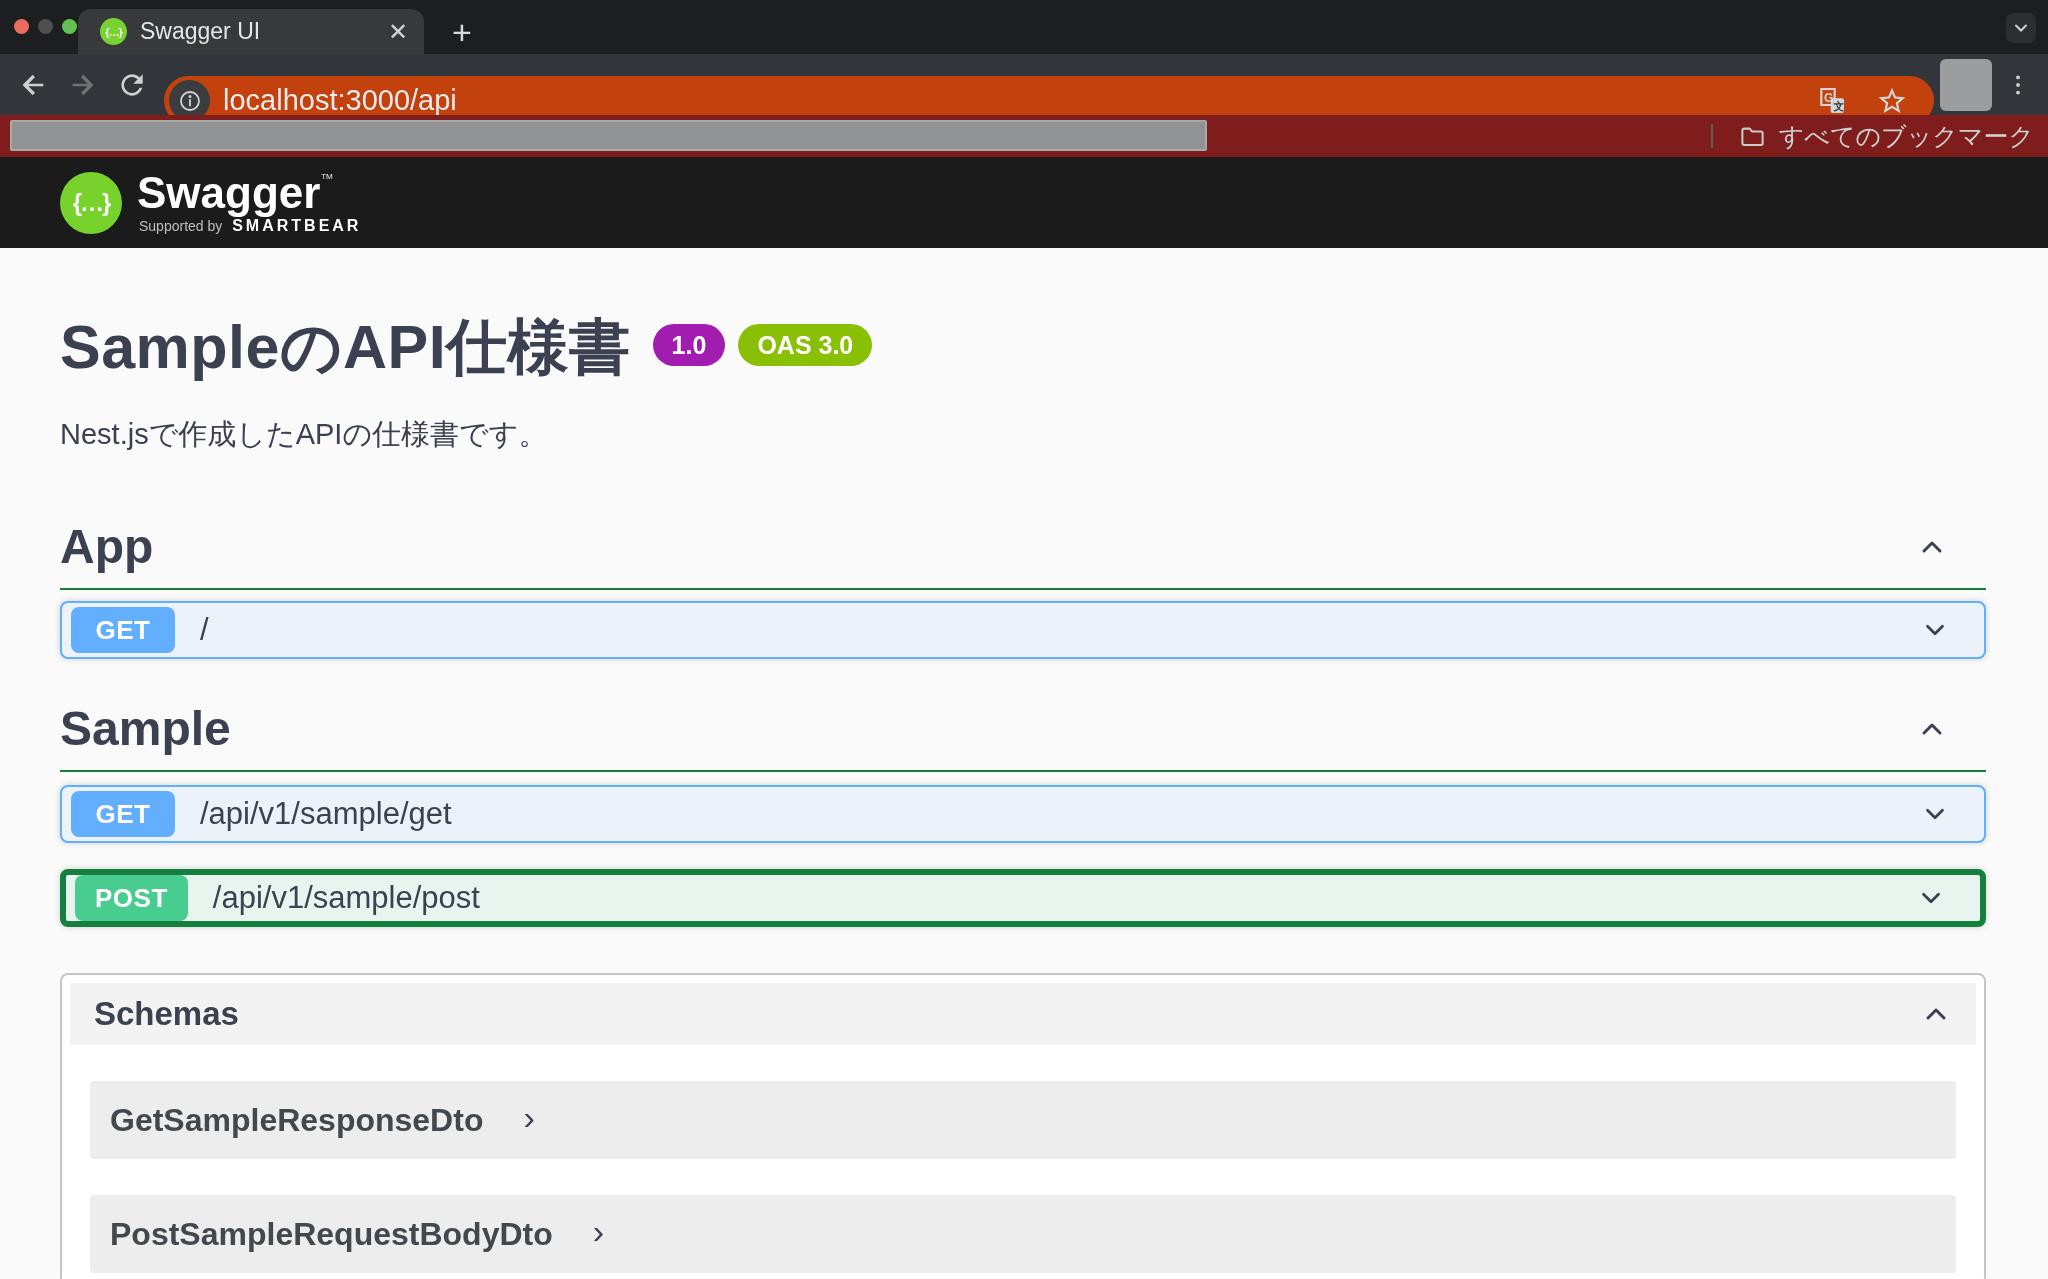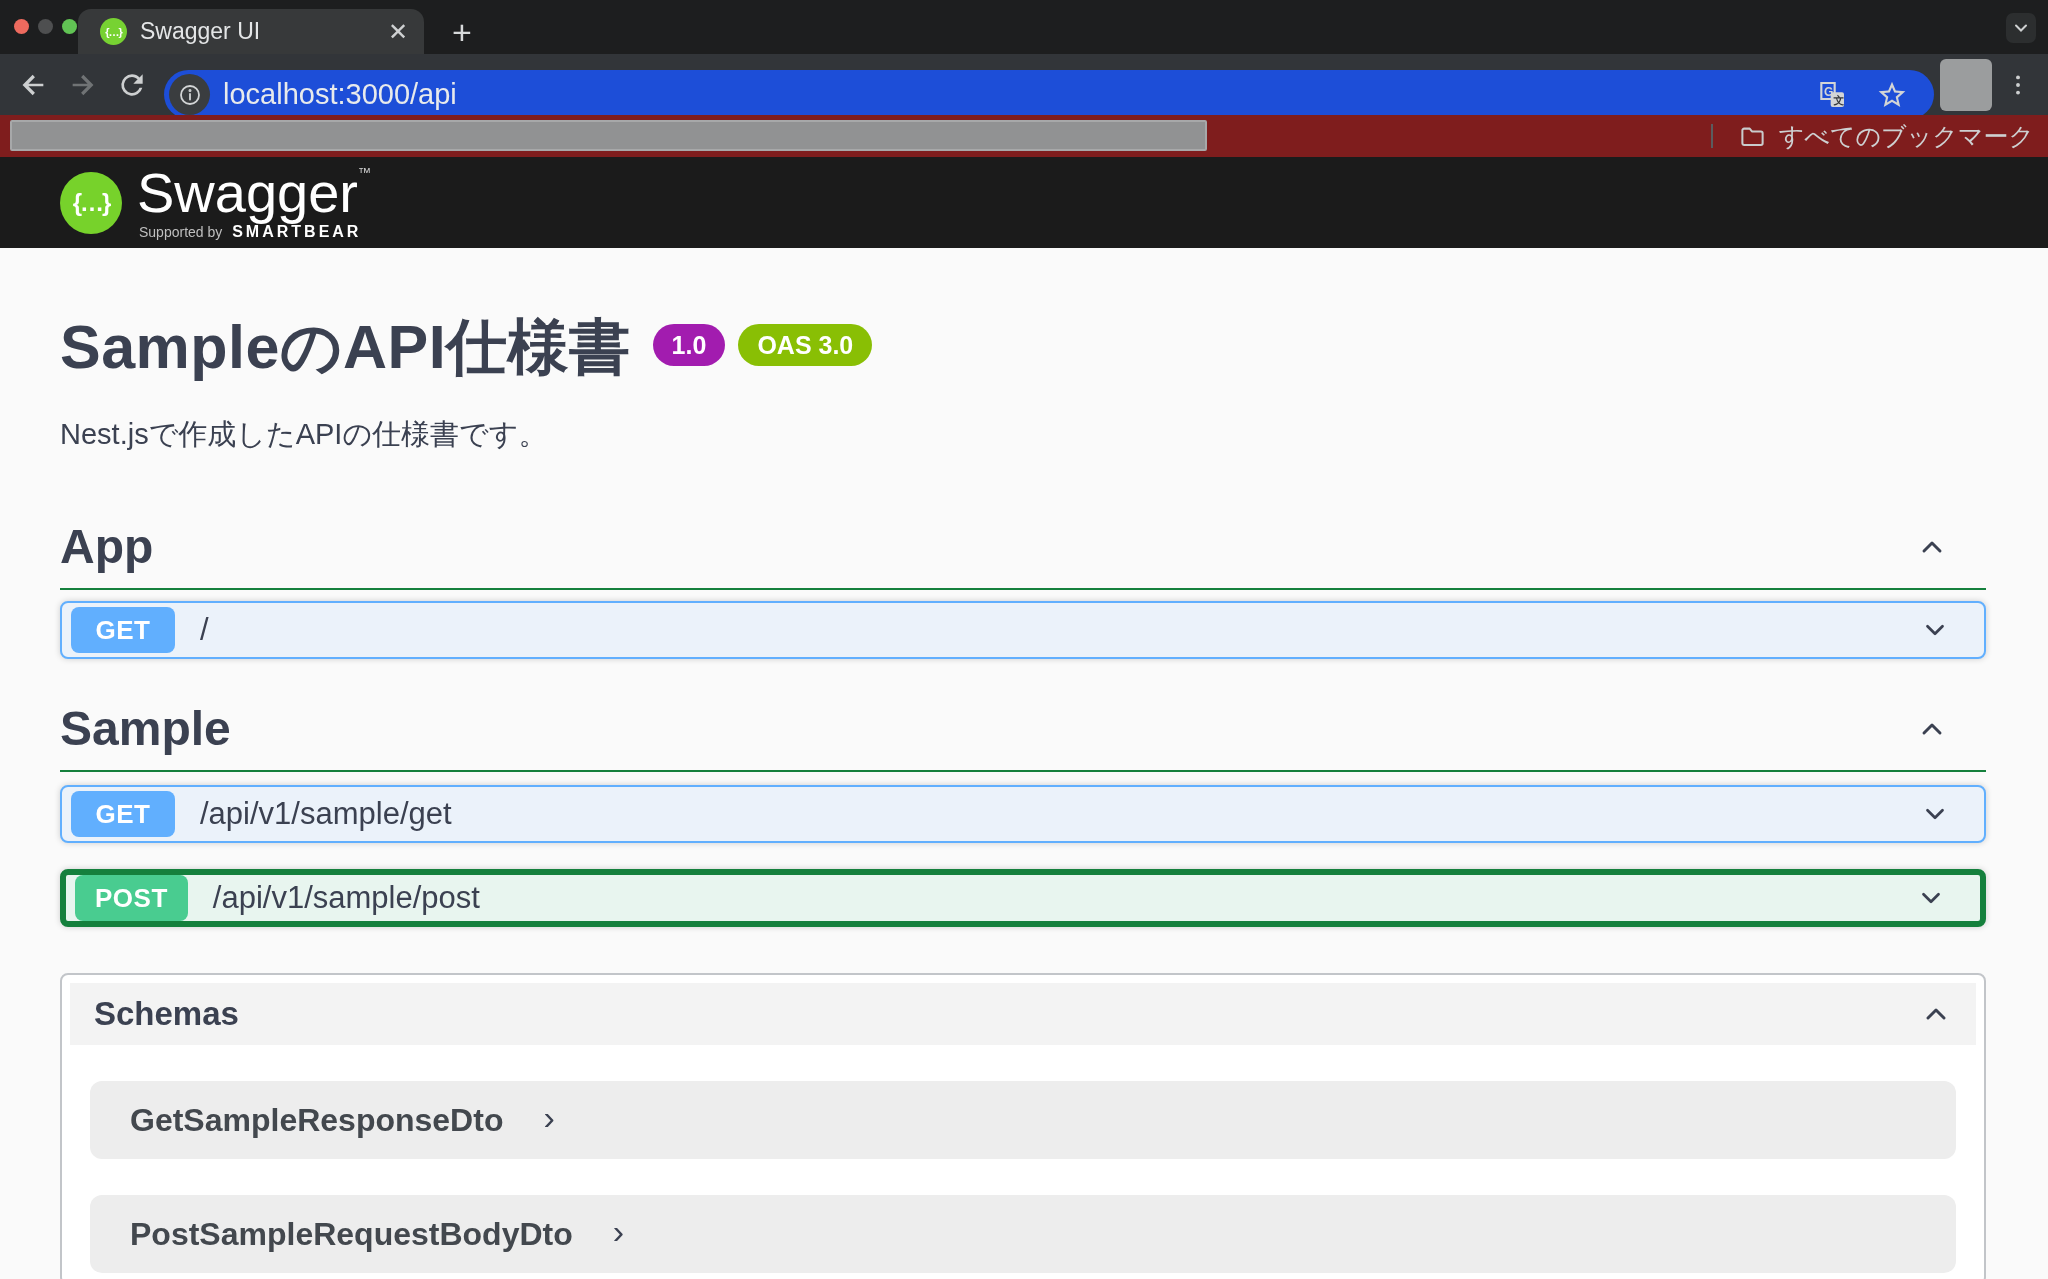--- a/index.html
+++ b/index.html
@@ -22,22 +22,22 @@
   .tab-close { margin-right:16px; font-size:24px; color:#cfd1d2; line-height:1; cursor:default; }
   .newtab { position:absolute; left:442px; top:12px; width:40px; height:40px; color:#d7d9da;
     font-size:34px; display:flex; align-items:center; justify-content:center; }
   .tabstrip-chevron { position:absolute; right:12px; top:13px; width:30px; height:30px;
     border-radius:7px; background:#2c2e2f; display:flex; align-items:center; justify-content:center; }
 
   .toolbar { position:relative; height:61px; background:#323539; }
   .nav-ic { position:absolute; top:15px; width:32px; height:32px; }
   .nav-ic svg { width:100%; height:100%; }
   .back { left:18px; } .fwd { left:66px; } .reload { left:116px; }
-  .omnibox { position:absolute; left:164px; top:16px; width:1770px; height:49px;
-    background:#1d4ed8; border-radius:25px; display:flex; align-items:center; }
+  .omnibox { position:absolute; left:164px; top:22px; width:1770px; height:49px;
+    background:#c2410c; border-radius:25px; display:flex; align-items:center; }
   .site-chip { width:41px; height:41px; border-radius:50%; background:#3a3d3f; margin-left:5px;
     display:flex; align-items:center; justify-content:center; flex:none; }
   .url { margin-left:13px; font-size:29px; color:#e8eaec; flex:1; }
   .omni-ic { width:32px; height:32px; flex:none; }
   .translate { margin-right:28px; } .star { margin-right:26px; }
   .avatar { position:absolute; right:56px; top:5px; width:52px; height:52px; border-radius:6px;
     background:#9b9d9e; }
   .kebab { position:absolute; right:14px; top:14px; width:32px; height:34px;
     display:flex; align-items:center; justify-content:center; }
 
@@ -50,21 +50,21 @@
   .bm-folder { width:27px; height:27px; margin-right:13px; }
   .bm-label { font-size:25px; color:#ced0d1; }
 
   
   .sw-topbar { height:91px; background:#1b1b1b; display:flex; align-items:center;
     padding-left:60px; }
   .sw-logo-circle { width:62px; height:62px; border-radius:50%; background:#77d22b;
     display:flex; align-items:center; justify-content:center; color:#fff; font-weight:bold;
     font-size:24px; letter-spacing:-2px; flex:none; }
   .sw-wordmark { margin-left:15px; }
-  .sw-name { font-size:56px; font-weight:400; color:#ffffff; line-height:1; }
+  .sw-name { font-size:44px; font-weight:700; color:#ffffff; line-height:1; }
   .sw-tm { font-size:13px; color:#cfcfcf; vertical-align:top; }
   .sw-sub { margin-top:2px; margin-left:2px; font-size:14px; color:#bfbfbf; }
   .sw-brand { font-size:16px; font-weight:bold; color:#fff; letter-spacing:3px; margin-left:6px; }
 
   
   .content { height:1031px; background:#fafafa; padding:0 62px 0 60px; overflow:hidden; }
   .info { padding-top:66px; }
   .title-row { display:flex; align-items:flex-start; }
   .api-title { font-size:61px; font-weight:bold; color:#3b4151; line-height:1.1;
     letter-spacing:.5px; }
@@ -95,22 +95,22 @@
   .opblock.post .method { background:#49cc90; }
   .path { margin-left:25px; font-size:31px; font-weight:500; color:#3b4151; }
   .op-spacer { flex:1; }
   .opblock .chev { margin-right:34px; width:30px; height:30px; }
 
   .models { margin-top:46px; border:2px solid #c2c5c9; border-radius:8px; background:#ffffff;
     height:312px; overflow:hidden; }
   .models-header { margin:8px; height:62px; background:#f3f3f3; display:flex;
     align-items:center; justify-content:space-between; padding:0 24px; cursor:pointer; }
   .models-title { font-size:33px; font-weight:600; color:#3b4151; }
-  .model-card { margin:36px 28px 0; height:78px; background:#ededed; border-radius:12px;
-    display:flex; align-items:center; padding:0 40px; cursor:pointer; }
+  .model-card { margin:36px 28px 0; height:78px; background:#ededed; border-radius:4px;
+    display:flex; align-items:center; padding:0 20px; cursor:pointer; }
   .model-name { font-size:32px; font-weight:bold; color:#43484e; }
   .model-arrow { margin-left:40px; font-size:34px; color:#3b4151; line-height:1;
     padding-bottom:6px; }
 </style>
 </head>
 <body>
 
 <div class="tabstrip">
   <span class="light red"></span>
   <span class="light gray"></span>

